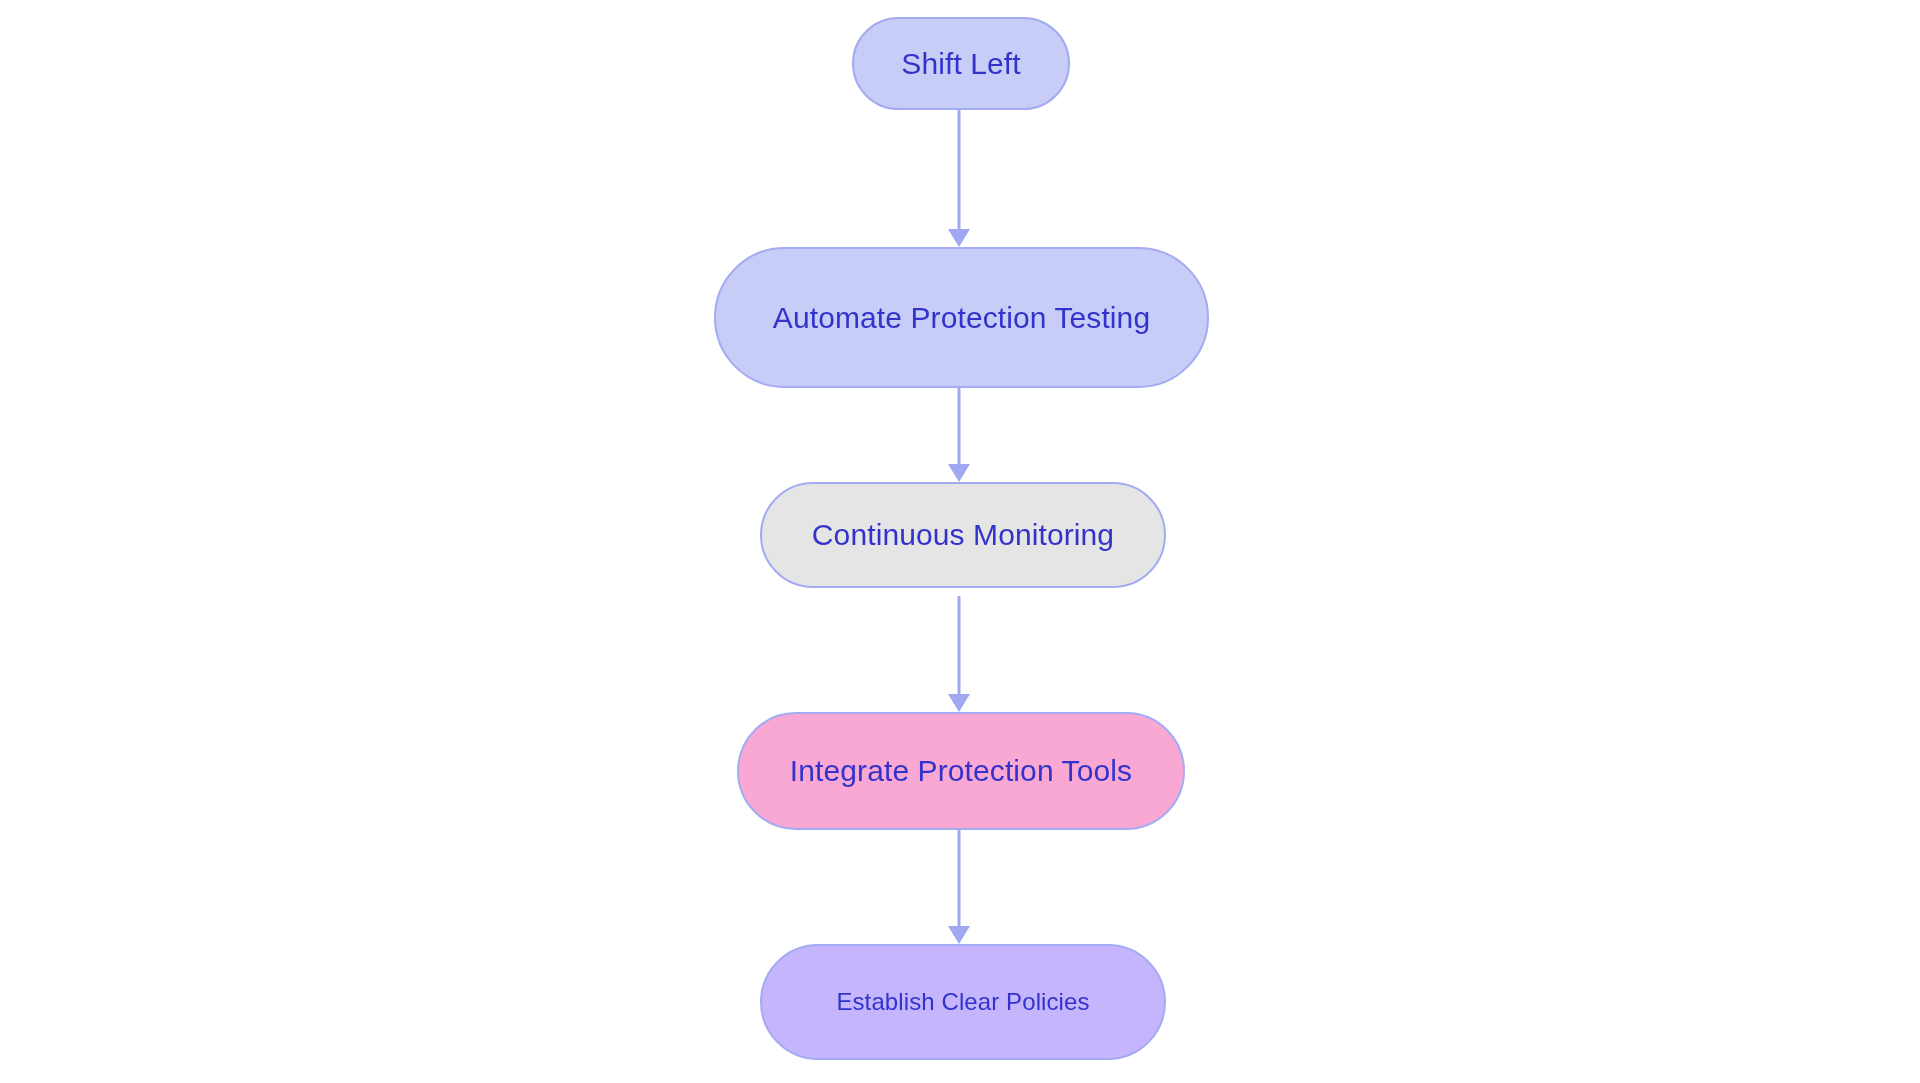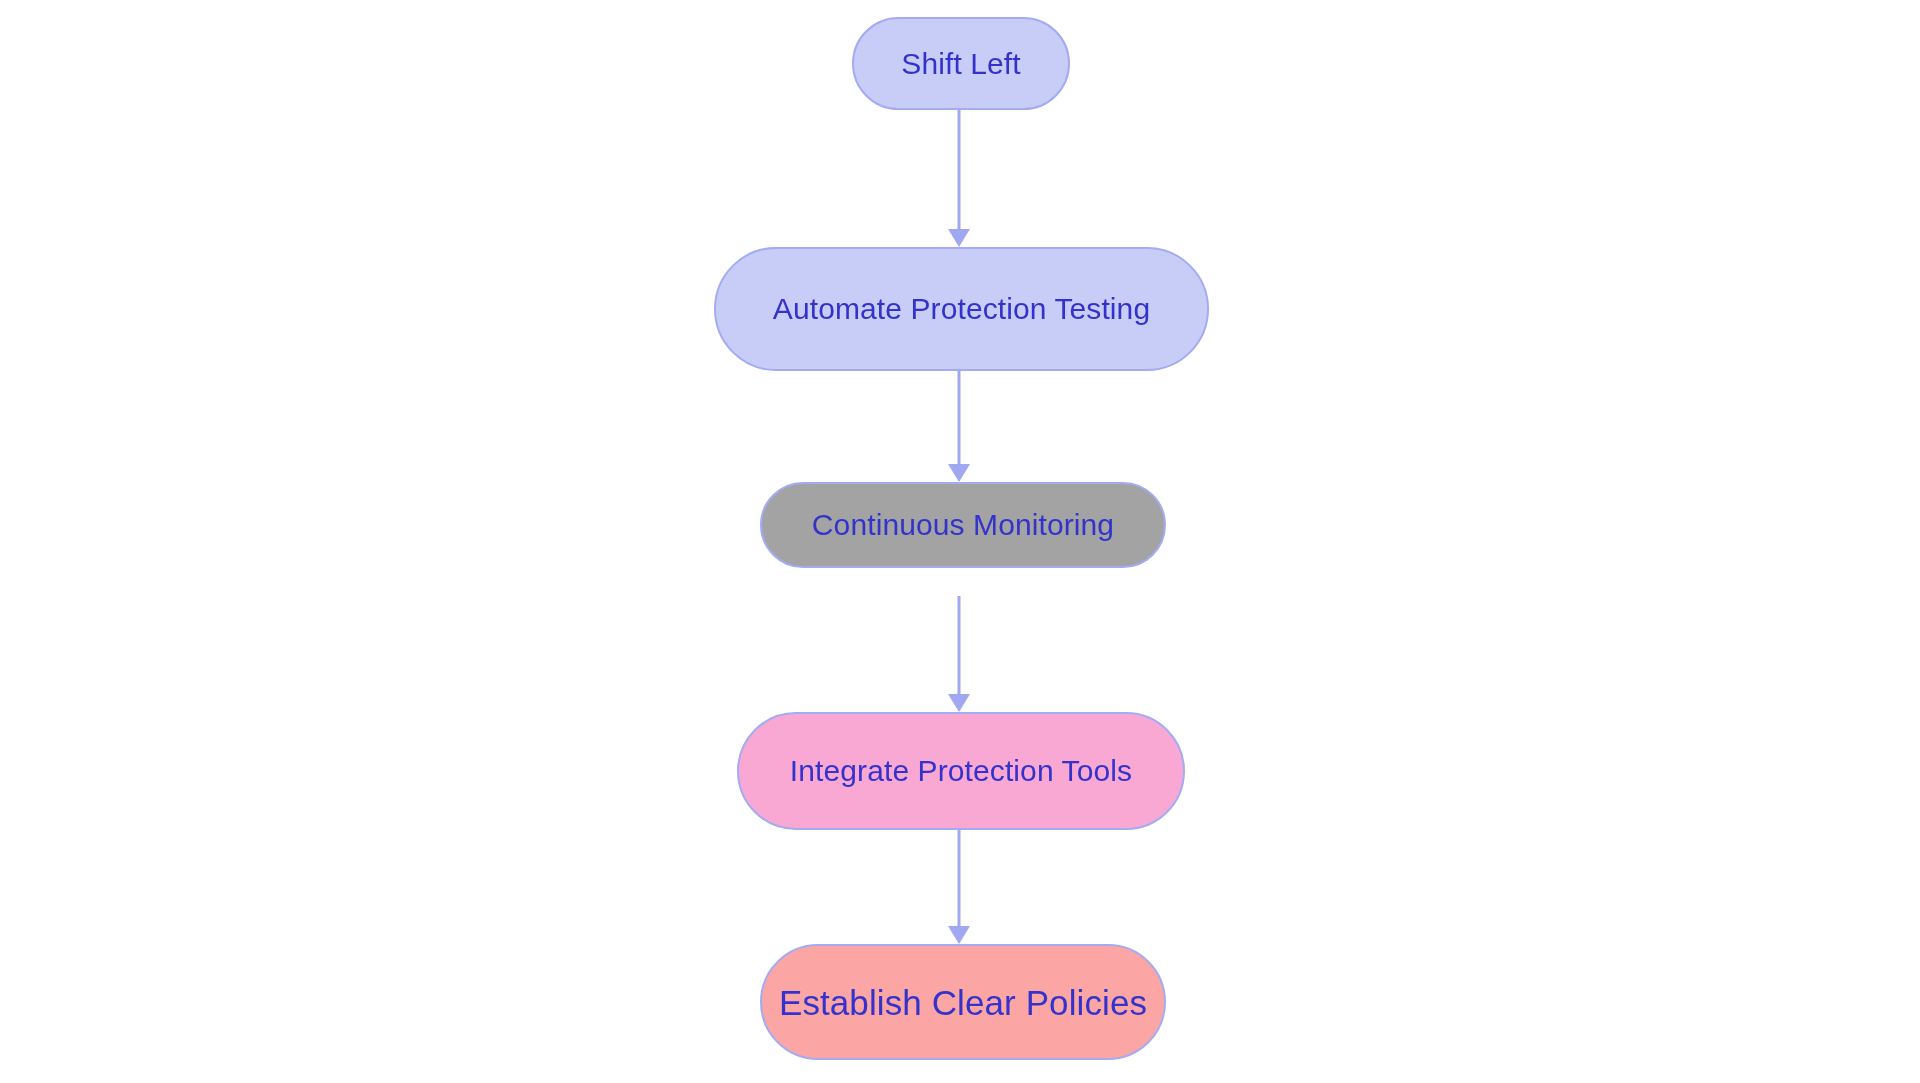--- a/index.html
+++ b/index.html
@@ -70,29 +70,29 @@
       <g>
         <line x1="959" y1="830" x2="959" y2="928" stroke="#9fa8f0" stroke-width="3"></line>
         <polygon points="948,926 970,926 959,944" fill="#9fa8f0"></polygon>
       </g>
     </svg>
 
   <div class="node" style="left: 852px; top: 17px; width: 218px; height: 93px; background: rgb(200, 205, 247); border-color: rgb(163, 171, 242); border-width: 2px; color: rgb(51, 51, 204); font-size: 30px;">
     <span class="node-label">Shift Left</span>
   </div>
 
-  <div class="node" style="left: 714px; top: 247px; width: 495px; height: 124px; background: rgb(200, 205, 247); border-color: rgb(163, 171, 242); border-width: 2px; color: rgb(51, 51, 204); font-size: 30px;">
+  <div class="node" style="left: 714px; top: 247px; width: 495px; height: 141px; background: rgb(200, 205, 247); border-color: rgb(163, 171, 242); border-width: 2px; color: rgb(51, 51, 204); font-size: 30px;">
     <span class="node-label">Automate Protection Testing</span>
   </div>
 
-  <div class="node" style="left: 760px; top: 482px; width: 406px; height: 86px; background: #a3a3a3; border-color: rgb(163, 171, 242); border-width: 2px; color: rgb(51, 51, 204); font-size: 30px;">
+  <div class="node" style="left: 760px; top: 482px; width: 406px; height: 106px; background: #e5e5e5; border-color: rgb(163, 171, 242); border-width: 2px; color: rgb(51, 51, 204); font-size: 30px;">
     <span class="node-label">Continuous Monitoring</span>
   </div>
 
   <div class="node" style="left: 737px; top: 712px; width: 448px; height: 118px; background: #f9a8d4; border-color: rgb(163, 171, 242); border-width: 2px; color: rgb(51, 51, 204); font-size: 30px;">
     <span class="node-label">Integrate Protection Tools</span>
   </div>
 
-  <div class="node" style="left: 760px; top: 944px; width: 406px; height: 116px; background: #fca5a5; border-color: rgb(163, 171, 242); border-width: 2px; color: rgb(51, 51, 204); font-size: 35px;">
+  <div class="node" style="left: 760px; top: 944px; width: 406px; height: 116px; background: #c4b5fd; border-color: rgb(163, 171, 242); border-width: 2px; color: rgb(51, 51, 204); font-size: 24px;">
     <span class="node-label">Establish Clear Policies</span>
   </div>
 
 </div>
 
 </body></html>

